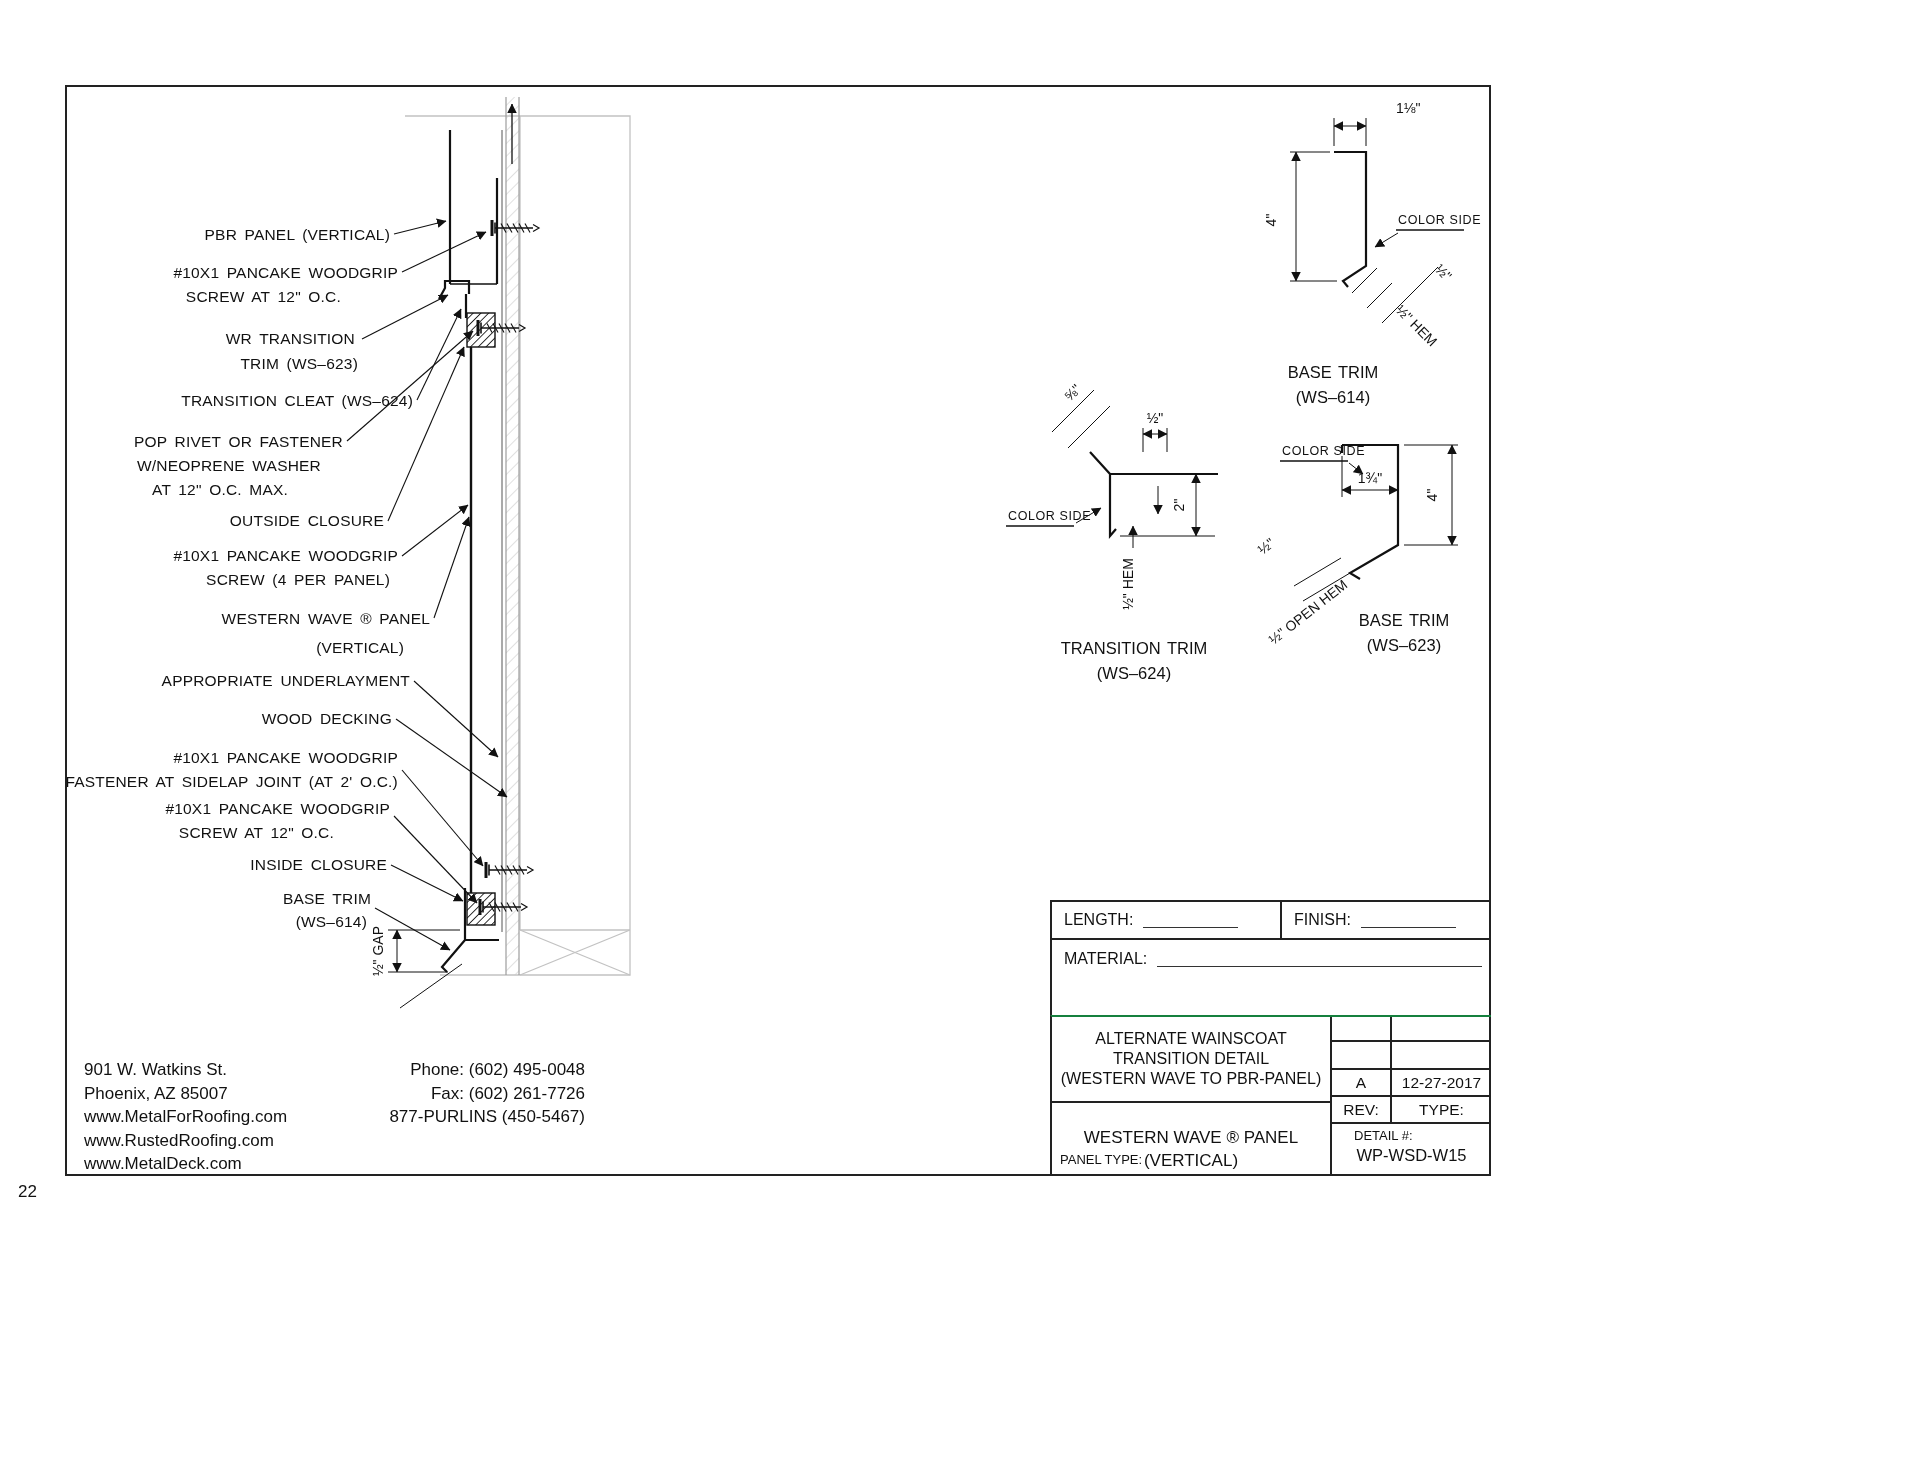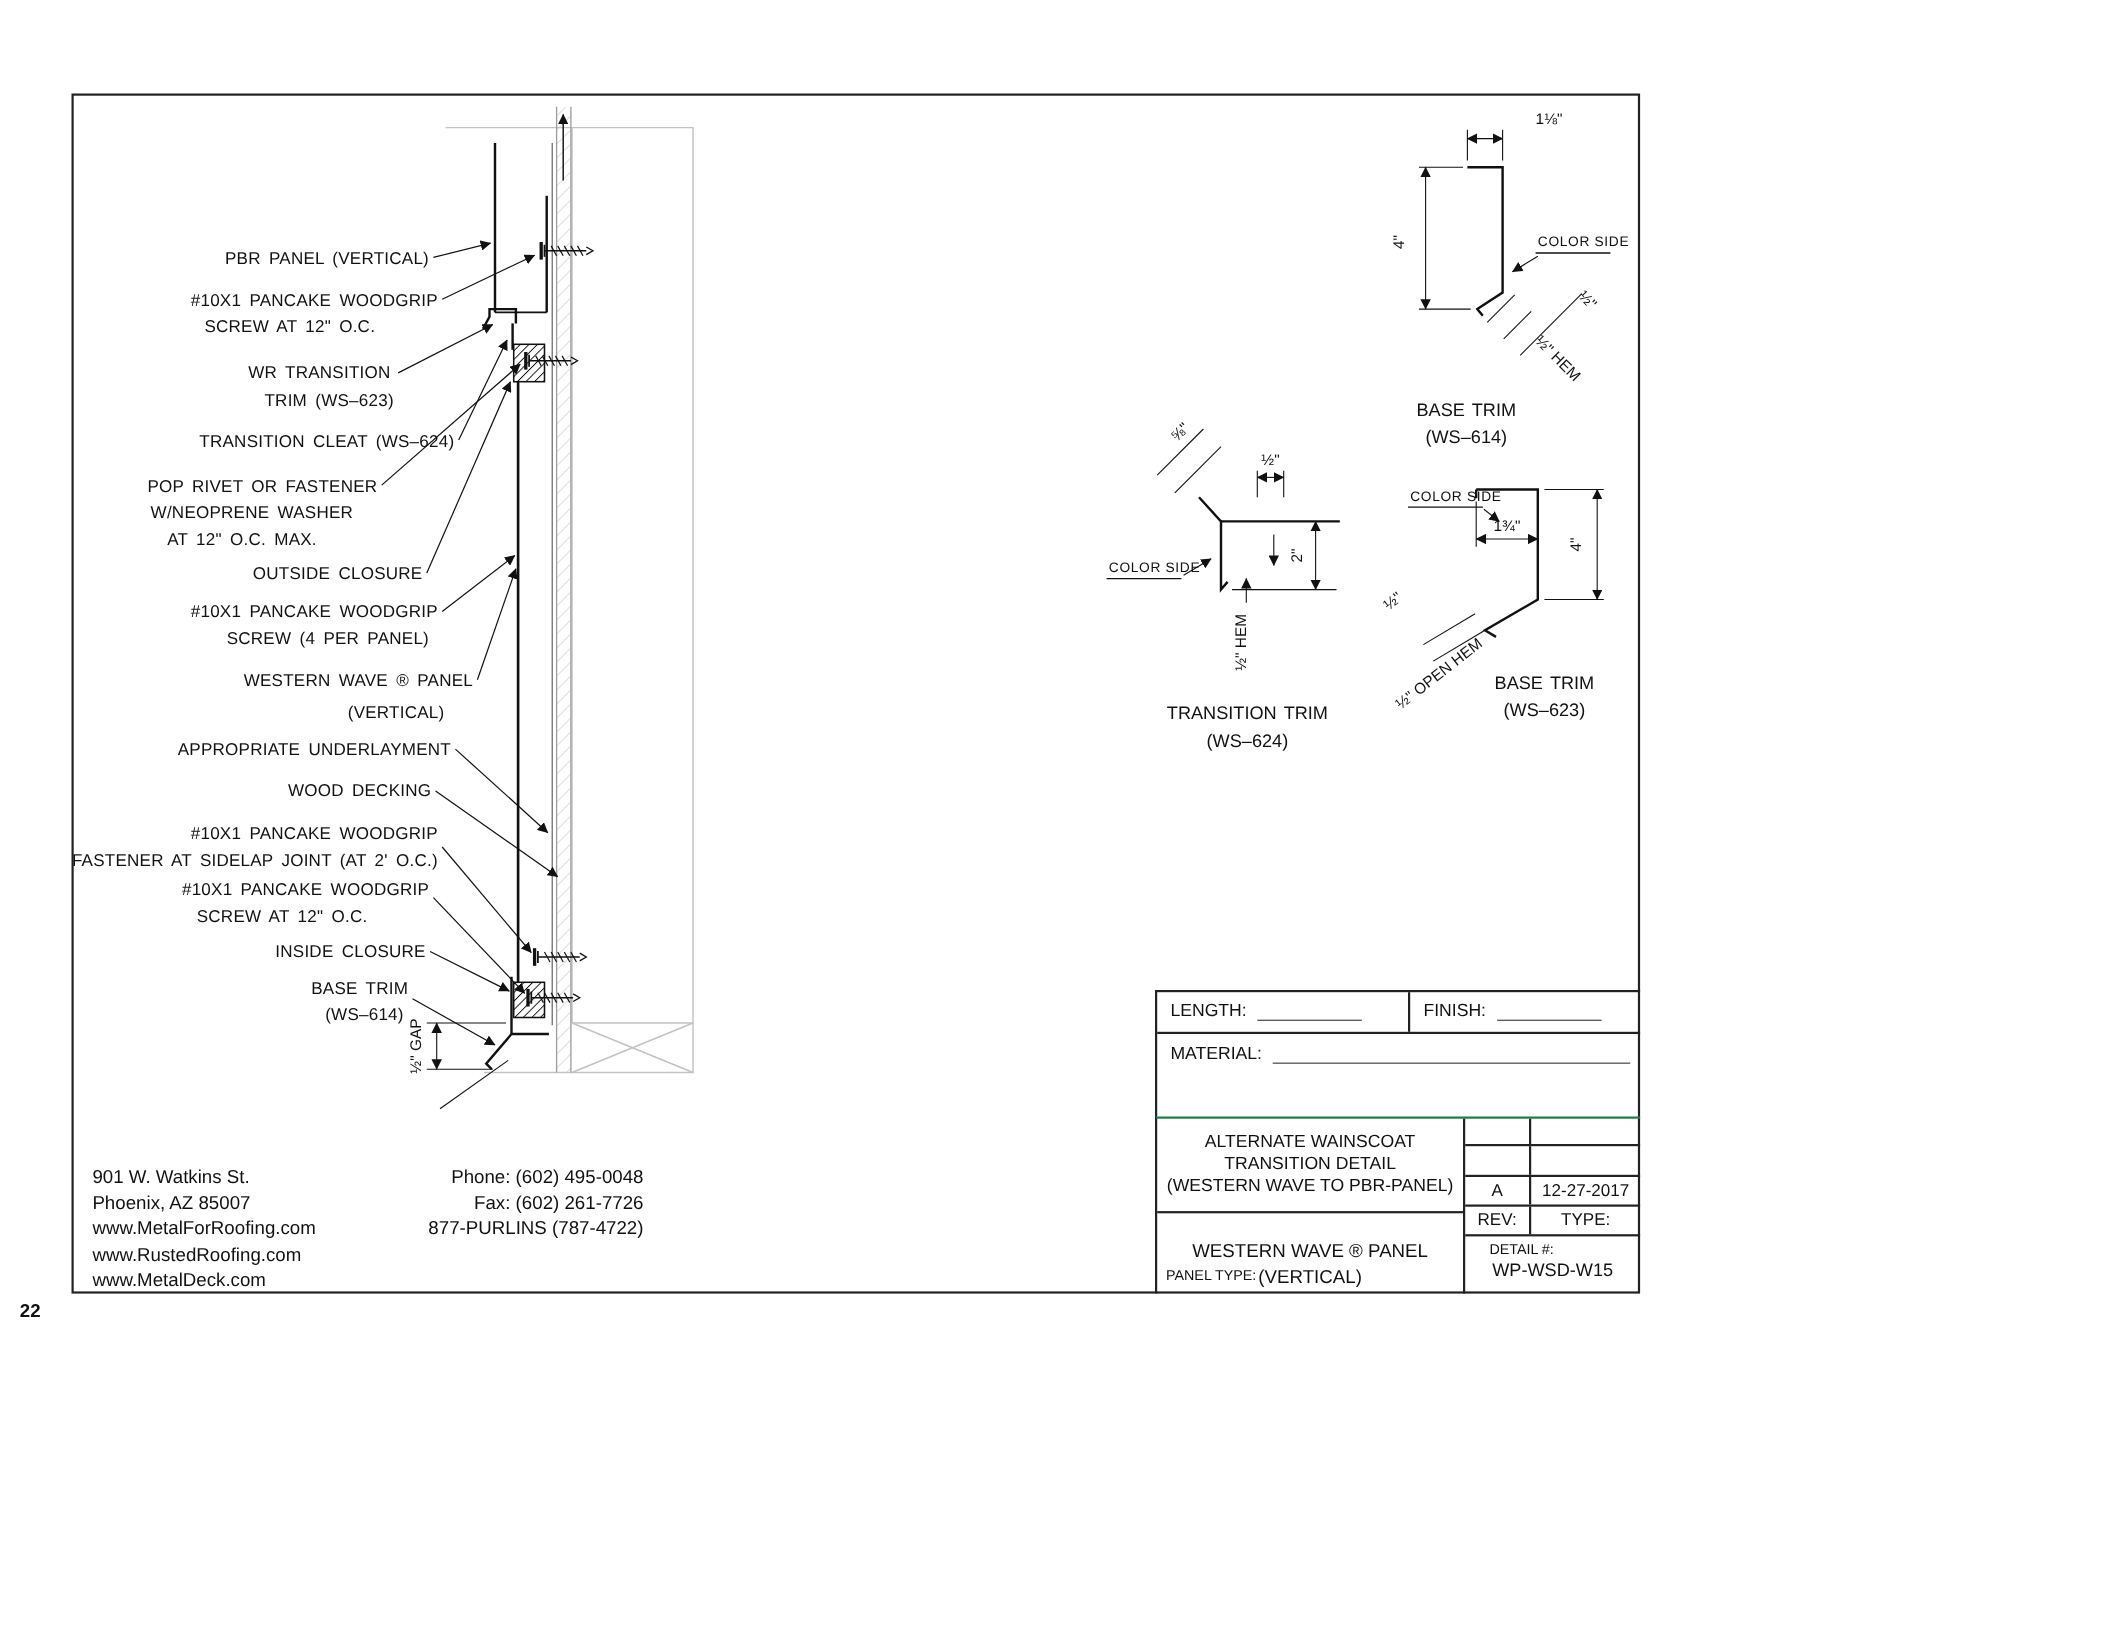--- a/index.html
+++ b/index.html
@@ -50,21 +50,21 @@
   .tb-detail-label { position:absolute; left:6px; top:4px; font-size:13px;margin-left:16px; }
   .tb-detail-value { text-align:center; margin-top:22px; font-size:16.5px; }
 
   
   .co-name { position:absolute; left:82px; top:1016px; font-size:31px;
              letter-spacing:.4px; }
   .co-left { position:absolute; left:84px; top:1058px; font-size:17px; line-height:23.5px; }
   .co-right { position:absolute; left:385px; top:1058px; width:200px;
               text-align:right; font-size:17px; line-height:23.5px; }
 
-  .pagenum { position:absolute; left:18px; top:1182px; font-size:17px;font-weight:bold; }
+  .pagenum { position:absolute; left:18px; top:1182px; font-size:17px; }
 </style>
 </head>
 <body>
 
 <div class="page">
 
   <svg class="draw" width="1920" height="1484" viewBox="0 0 1920 1484">
     <defs>
       <marker id="arr" viewBox="0 0 10 10" refX="9.5" refY="5" markerWidth="9.5" markerHeight="9.5" orient="auto-start-reverse" markerUnits="userSpaceOnUse">
         <path d="M0,0 L10,5 L0,10 Z" fill="#111"></path>
@@ -309,17 +309,17 @@
   <div class="co-left">
     <div>901 W. Watkins St.</div>
     <div>Phoenix, AZ 85007</div>
     <div>www.MetalForRoofing.com</div>
     <div>www.RustedRoofing.com</div>
     <div>www.MetalDeck.com</div>
   </div>
   <div class="co-right">
     <div>Phone: (602) 495-0048</div>
     <div>Fax: (602) 261-7726</div>
-    <div>877-PURLINS (787-4722)</div>
+    <div>877-PURLINS (450-5467)</div>
   </div>
 
   <div class="pagenum">22</div>
 </div>
 
 </body></html>

